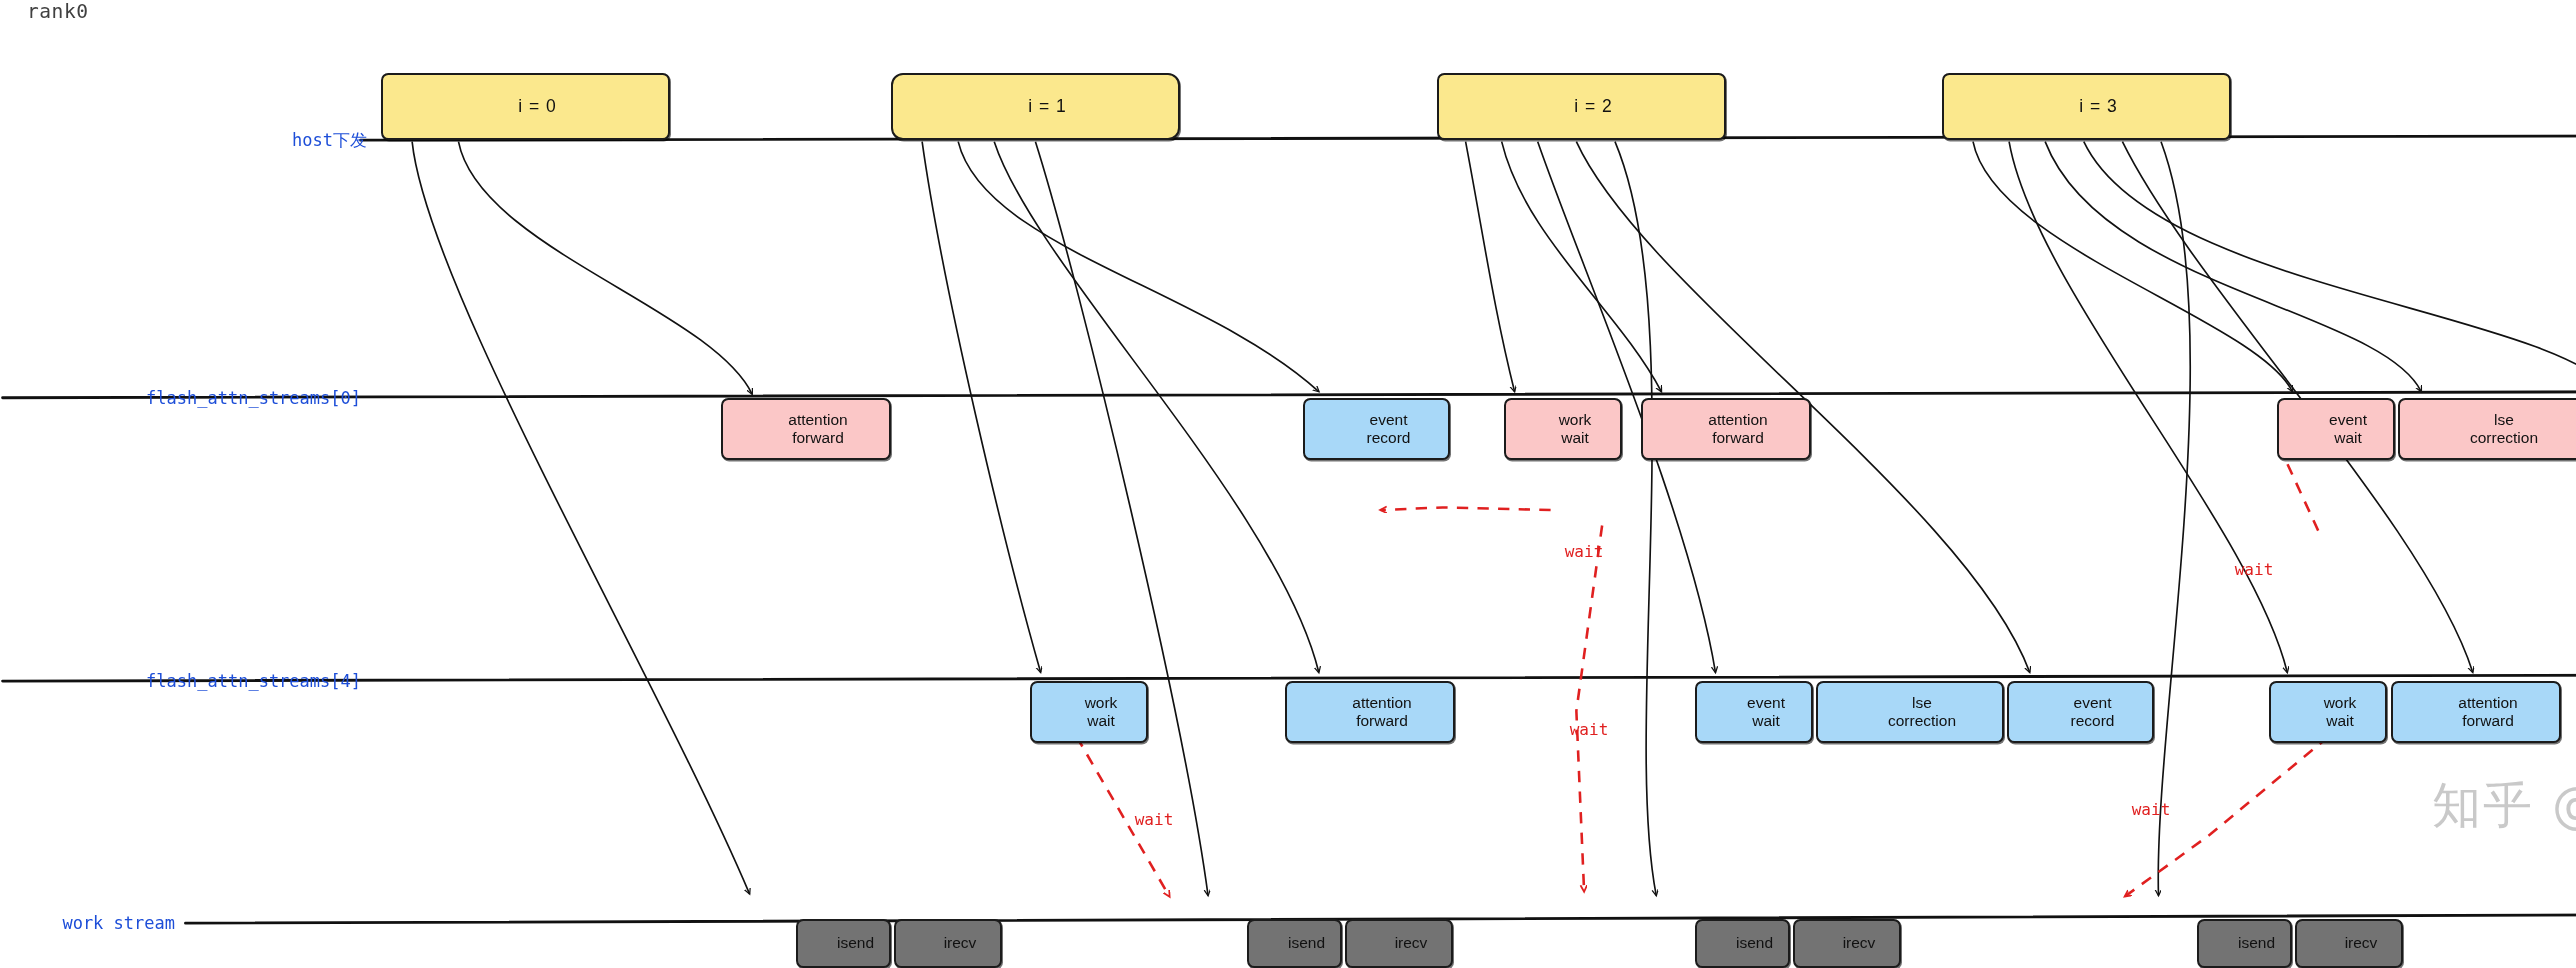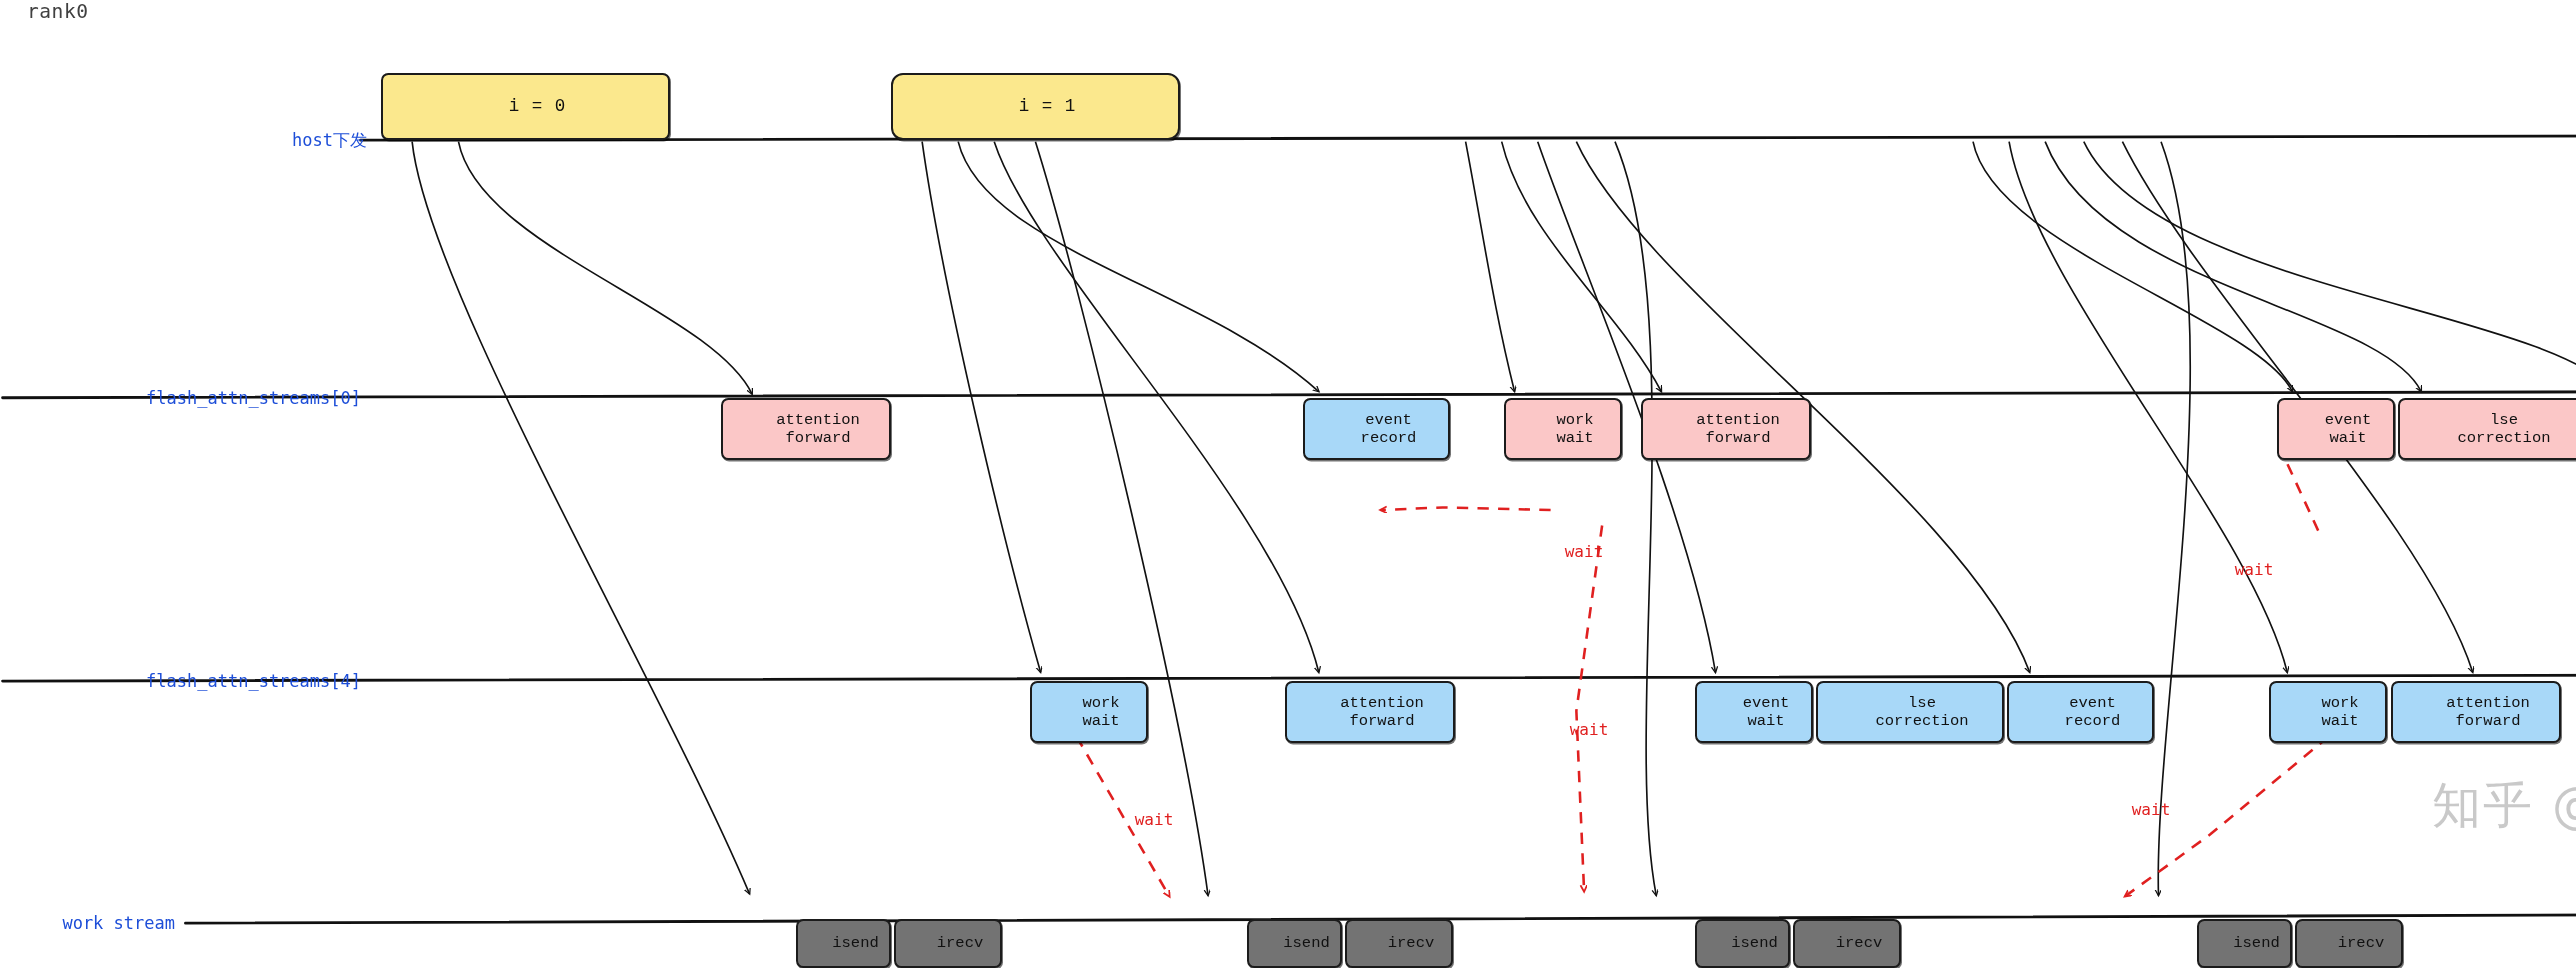--- a/index.html
+++ b/index.html
@@ -12,21 +12,21 @@
               font-family:"DejaVu Sans Mono","Liberation Mono",monospace;letter-spacing:0.5px;}
 
   .lane-label{position:absolute;font-size:17px;color:#1d4ed8;white-space:nowrap;
               font-family:"DejaVu Sans Mono","Liberation Mono",monospace;
               transform:translateY(-50%);text-align:right;}
 
   .node{position:absolute;box-sizing:border-box;border:2.1px solid #1b1b1b;
         border-radius:7.2px;display:flex;flex-direction:column;align-items:center;
         justify-content:center;text-align:center;line-height:1.18;
         font-size:15.5px;color:#111;
-        font-family:Liberation Mono, monospace;
+        font-family:Liberation Sans, sans-serif;
         box-shadow:1px 1.5px 0 rgba(0,0,0,.55);padding-left:24px;}
   .node span{display:block;}
   .n-yellow{background:#fbe88d;}
   .n-pink  {background:#fbc7c7;}
   .n-blue  {background:#a8d8f8;}
   .n-green {background:#737373;}
   .n-yellow{font-size:17.5px;letter-spacing:1px;}
 
   .wait-label{position:absolute;color:#e02020;font-size:16px;
               font-family:"DejaVu Sans Mono","Liberation Mono",monospace;
@@ -97,20 +97,26 @@
   <div class="lane-label" style="left:0px;top:398px;width:361px;">flash_attn_streams[0]</div>
   <div class="lane-label" style="left:0px;top:681px;width:361px;">flash_attn_streams[4]</div>
   <div class="lane-label" style="left:0px;top:923px;width:175px;">work stream</div>
 
   <div class="node n-yellow" style="left:381px;top:73px;width:289px;height:67px;">
     <span>i = 0</span>
   </div>
   <div class="node n-yellow" style="left:891px;top:73px;width:289px;height:67px;border-radius:12px;">
     <span>i = 1</span>
   </div>
+  <div class="node n-yellow" style="left:1437px;top:73px;width:289px;height:67px;">
+    <span>i = 2</span>
+  </div>
+  <div class="node n-yellow" style="left:1942px;top:73px;width:289px;height:67px;">
+    <span>i = 3</span>
+  </div>
 
   <div class="node n-pink" style="left:721px;top:398px;width:170px;height:62px;">
     <span>attention</span>
     <span>forward</span>
   </div>
   <div class="node n-blue" style="left:1303px;top:398px;width:147px;height:62px;">
     <span>event</span>
     <span>record</span>
   </div>
   <div class="node n-pink" style="left:1504px;top:398px;width:118px;height:62px;">

